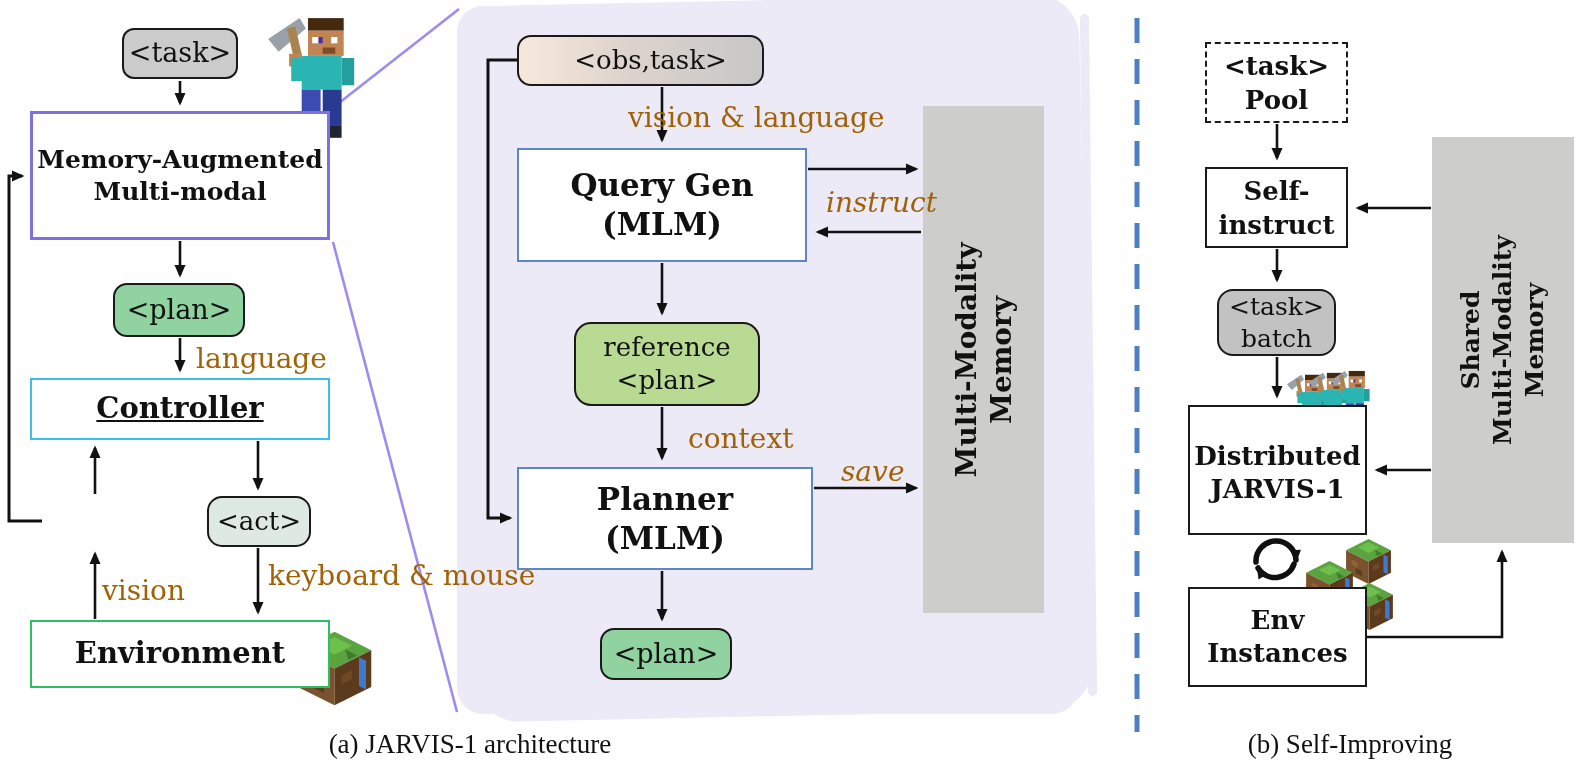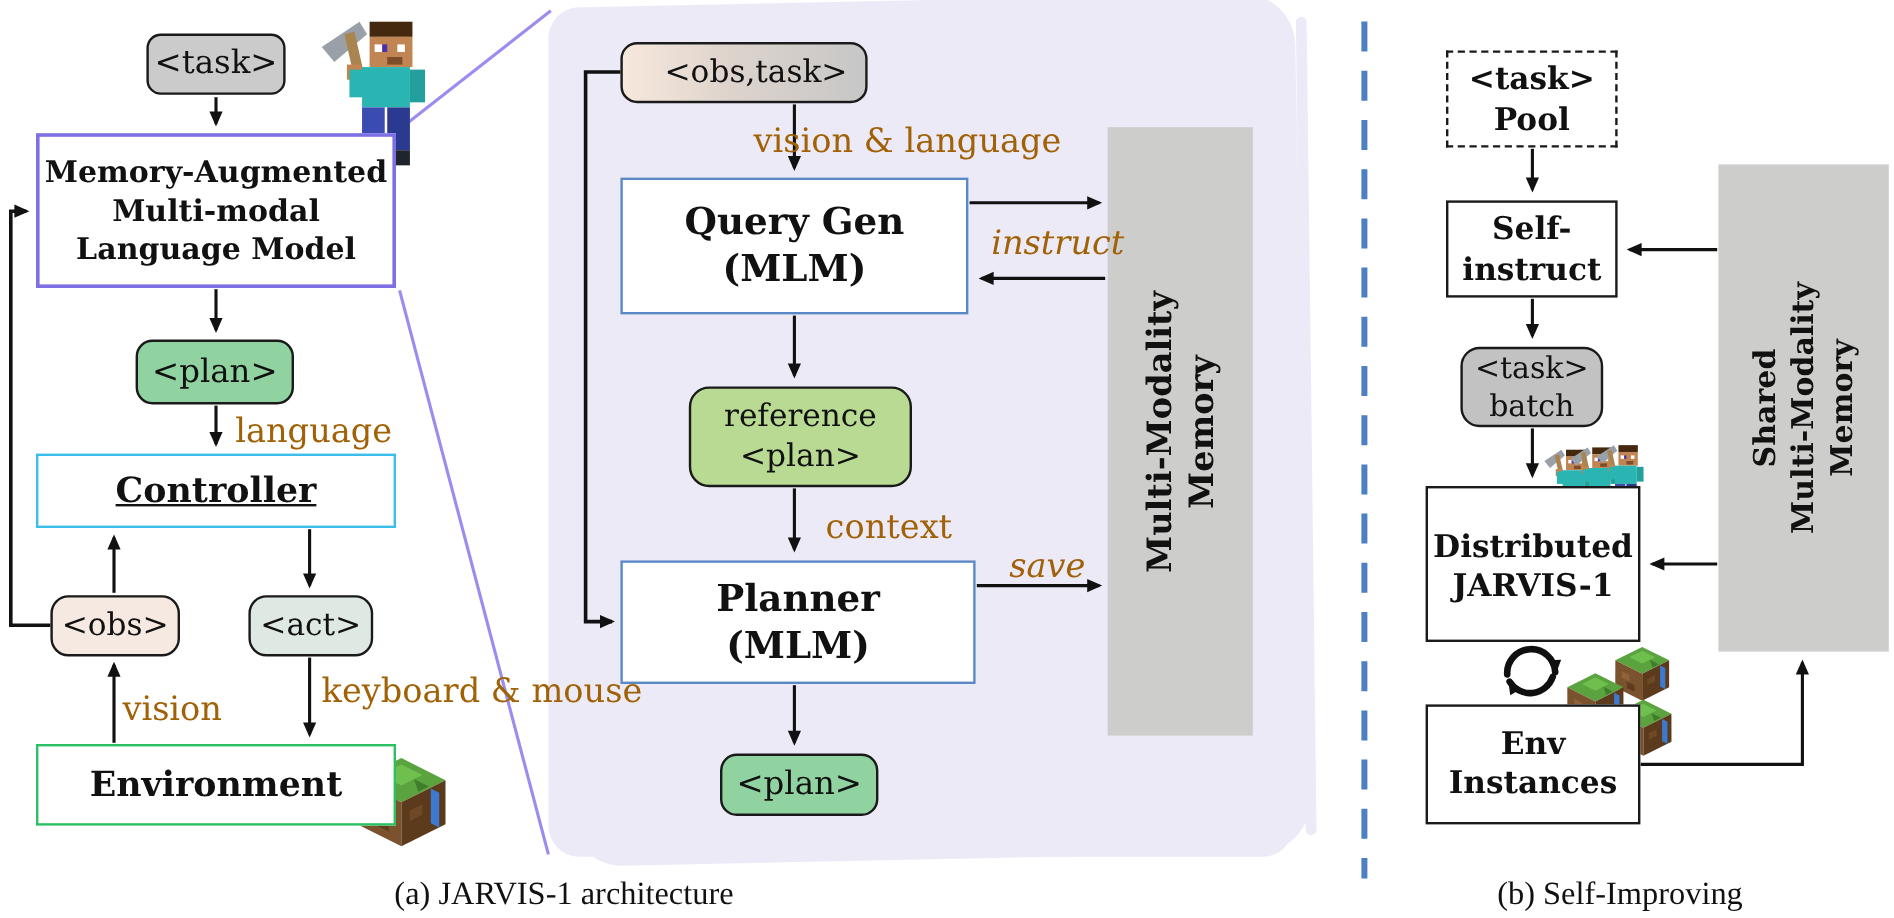--- a/index.html
+++ b/index.html
@@ -26,21 +26,21 @@
   .n-malm{left:30px;top:111px;width:300px;height:129px;border:3px solid #7d6fe4;
           font-weight:bold;font-size:25px;line-height:32px;}
   .n-plan-a{left:113px;top:283px;width:132px;height:54px;background:#90d3a1;border-radius:14px;font-size:27px;}
   .n-controller{left:30px;top:378px;width:300px;height:62px;border:2.5px solid #3bbfea;
           font-weight:bold;font-size:29px;text-decoration:underline;}
   .n-obs{left:42px;top:496px;width:108px;height:51px;background:#f6e9e2;border-radius:15px;font-size:26px;}
   .n-act{left:207px;top:496px;width:104px;height:51px;background:#dfe9e3;border-radius:15px;font-size:26px;}
   .n-env{left:30px;top:620px;width:300px;height:68px;border:2.5px solid #2bc162;
           font-weight:bold;font-size:29px;}
 
-  .n-obstask{left:517px;top:35px;width:206px;height:51px;border-radius:14px;font-size:26px;
+  .n-obstask{left:517px;top:35px;width:247px;height:51px;border-radius:14px;font-size:26px;
           background:linear-gradient(90deg,#f7e8dc 0%,#ddd3cc 45%,#c7c7c7 100%);padding-left:20px;}
   .n-querygen{left:517px;top:148px;width:290px;height:114px;border:2.5px solid #5b87c7;
           font-weight:bold;font-size:31px;line-height:39px;}
   .n-reference{left:574px;top:322px;width:186px;height:84px;background:#b9da92;
           border-radius:17px;font-size:26px;line-height:33px;}
   .n-planner{left:517px;top:467px;width:296px;height:103px;border:2.5px solid #5b87c7;
           font-weight:bold;font-size:31px;line-height:39px;}
   .n-plan-m{left:600px;top:628px;width:132px;height:52px;background:#90d3a1;border-radius:14px;font-size:27px;}
   .n-memory-m{left:923px;top:106px;width:121px;height:507px;background:#cdcdcb;border:none;}
 
@@ -170,34 +170,30 @@
     </g>
   </svg>
 
   <div class="node n-task">
     <span>&lt;task&gt;</span>
   </div>
 
   <div class="node n-malm">
     <span>Memory-Augmented</span>
     <span>Multi-modal</span>
-    <span>Language Model</span>
   </div>
 
   <div class="node n-plan-a">
     <span>&lt;plan&gt;</span>
   </div>
 
   <div class="node n-controller">
     <span>Controller</span>
   </div>
 
-  <div class="node n-obs">
-    <span>&lt;obs&gt;</span>
-  </div>
 
   <div class="node n-act">
     <span>&lt;act&gt;</span>
   </div>
 
   <div class="node n-env">
     <span>Environment</span>
   </div>
 
   <div class="lbl" style="left:196px;top:344px;">language</div>

